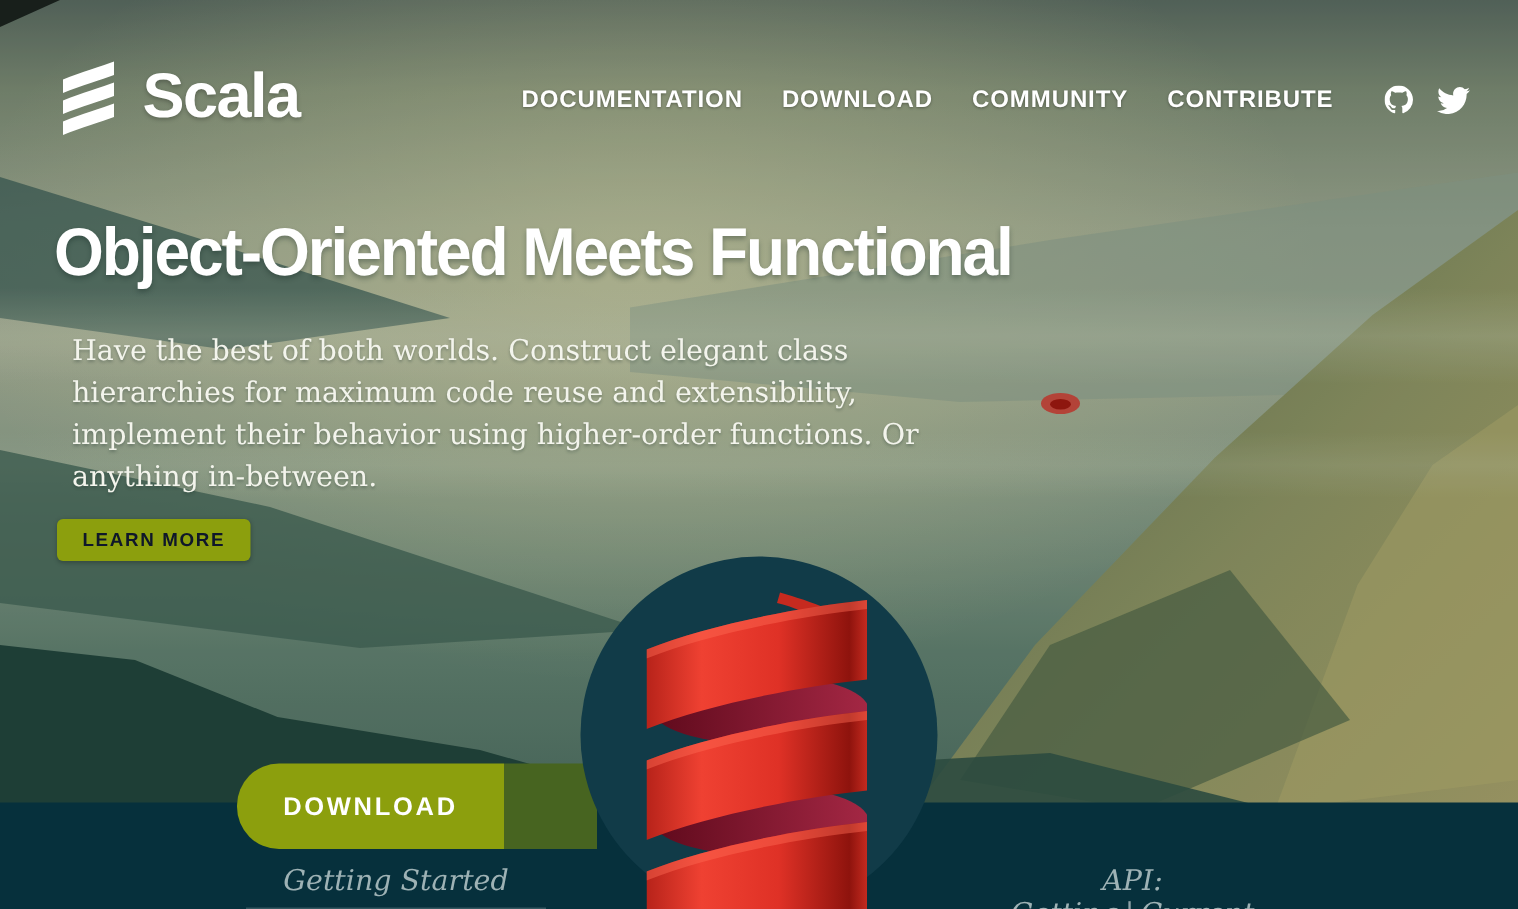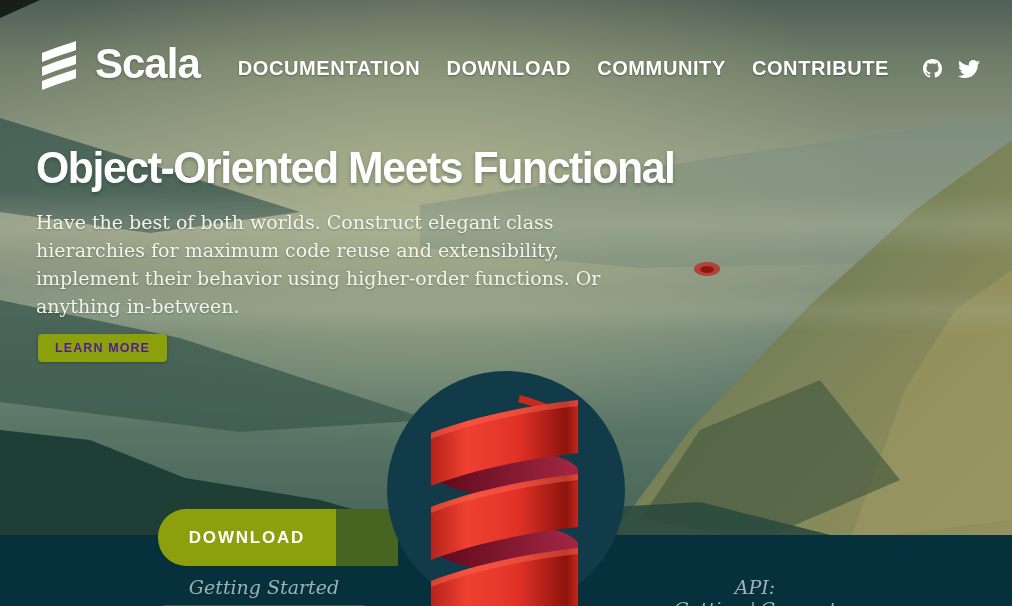--- a/index.html
+++ b/index.html
@@ -11,34 +11,34 @@
   .corner-wedge{position:absolute;left:0;top:0;width:40px;height:18px;
       background:#181f1b;clip-path:polygon(0 0,100% 0,0 100%);z-index:1;}
 
   
   .header{position:absolute;left:0;top:0;width:100%;height:110px;z-index:5;}
   .logo{position:absolute;left:34px;top:38px;display:flex;align-items:center;cursor:pointer;}
   .logo svg{display:block;}
   .logo-word{color:#fff;font-size:42px;font-weight:bold;letter-spacing:-1px;margin-left:11px;
       text-shadow:0 1px 3px rgba(0,0,0,.25);text-align:right;}
   .nav{position:absolute;top:57px;right:32px;display:flex;align-items:center;gap:26px;}
-  .nav-item{color:#fff;font-weight:bold;font-size:20px;letter-spacing:.6px;cursor:pointer;
+  .nav-item{color:#fff;font-weight:bold;font-size:16px;letter-spacing:.6px;cursor:pointer;
       text-shadow:0 1px 2px rgba(0,0,0,.35);}
   .soc{display:flex;align-items:center;gap:16px;margin-left:8px;}
   .soc svg{display:block;cursor:pointer;}
 
   
   .hero-title{position:absolute;left:36px;top:142px;color:#fff;font-size:45px;font-weight:bold;
       letter-spacing:-1.5px;transform:scaleX(.95);transform-origin:left;white-space:nowrap;
       text-shadow:0 2px 4px rgba(20,40,35,.35);z-index:4;}
   .hero-desc{position:absolute;left:36px;top:208px;width:575px;color:#f3f4ec;
       font-family:"DejaVu Serif",serif;font-size:19px;line-height:28px;
       text-shadow:0 1px 2px rgba(20,40,35,.3);z-index:4;}
-  .learn-btn{position:absolute;left:38px;top:334px;height:28px;padding:0 17px;
-      background:#8C9F0D;border:none;border-radius:4px;color:#4c1d95;font-weight:bold;
+  .learn-btn{position:absolute;left:38px;top:346px;height:28px;padding:0 17px;
+      background:#8C9F0D;border:none;border-radius:4px;color:#0f172a;font-weight:bold;
       font-size:12.5px;letter-spacing:1.1px;font-family:"Liberation Sans",sans-serif;
       box-shadow:0 1px 3px rgba(0,0,0,.25);cursor:pointer;z-index:4;}
 
   .red-marker{position:absolute;left:694px;top:262px;width:26px;height:14px;border-radius:50%;
       background:#b34338;display:flex;align-items:center;justify-content:center;z-index:3;}
   .red-marker .inner{width:14px;height:7px;border-radius:50%;background:#8e160e;}
 
   
   .footer-band{position:absolute;left:0;top:535px;width:1012px;height:71px;background:#06303C;z-index:2;}
 
@@ -135,21 +135,21 @@
           <path fill="#fff" d="M8 0C3.58 0 0 3.58 0 8c0 3.54 2.29 6.53 5.47 7.59.4.07.55-.17.55-.38 0-.19-.01-.82-.01-1.49-2.01.37-2.53-.49-2.69-.94-.09-.23-.48-.94-.82-1.13-.28-.15-.68-.52-.01-.53.63-.01 1.08.58 1.23.82.72 1.21 1.87.87 2.33.66.07-.52.28-.87.51-1.07-1.78-.2-3.64-.89-3.64-3.95 0-.87.31-1.59.82-2.15-.08-.2-.36-1.02.08-2.12 0 0 .67-.21 2.2.82.64-.18 1.32-.27 2-.27s1.36.09 2 .27c1.53-1.04 2.2-.82 2.2-.82.44 1.1.16 1.92.08 2.12.51.56.82 1.27.82 2.15 0 3.07-1.87 3.75-3.65 3.95.29.25.54.73.54 1.48 0 1.07-.01 1.93-.01 2.2 0 .21.15.46.55.38A8.01 8.01 0 0 0 16 8c0-4.42-3.58-8-8-8z"></path>
         </svg>
         <svg width="22" height="18" viewBox="0 0 16 13">
           <path fill="#fff" d="M16 1.54c-.59.26-1.22.44-1.88.52.68-.4 1.2-1.04 1.44-1.8-.63.37-1.33.64-2.08.79A3.28 3.28 0 0 0 11.08 0C9.27 0 7.8 1.47 7.8 3.28c0 .26.03.51.08.75C5.15 3.89 2.73 2.58 1.11.59.83 1.07.67 1.63.67 2.24c0 1.14.58 2.14 1.46 2.73-.54-.02-1.04-.17-1.48-.41v.04c0 1.59 1.13 2.92 2.63 3.22-.28.08-.57.12-.87.12-.21 0-.42-.02-.62-.06.42 1.3 1.63 2.25 3.07 2.28A6.58 6.58 0 0 1 0 11.6a9.29 9.29 0 0 0 5.03 1.47c6.04 0 9.34-5 9.34-9.34v-.43c.64-.46 1.2-1.04 1.63-1.76z"></path>
         </svg>
       </span>
     </div>
   </div>
 
   <h1 class="hero-title" style="margin:0;">Object-Oriented Meets Functional</h1>
-  <p class="hero-desc" style="margin:0;">Have the best of both worlds. Construct elegant class hierarchies for maximum code reuse and extensibility, implement their behavior using higher-order functions. Or anything in-between.</p>
+  <p class="hero-desc" style="margin:12px;">Have the best of both worlds. Construct elegant class hierarchies for maximum code reuse and extensibility, implement their behavior using higher-order functions. Or anything in-between.</p>
   <button class="learn-btn">LEARN MORE</button>
 
   <div class="red-marker">
       <div class="inner"></div>
     </div>
 
   <div class="footer-band"></div>
 
   <div class="big-btn btn-left">
     <div class="main">DOWNLOAD</div>

